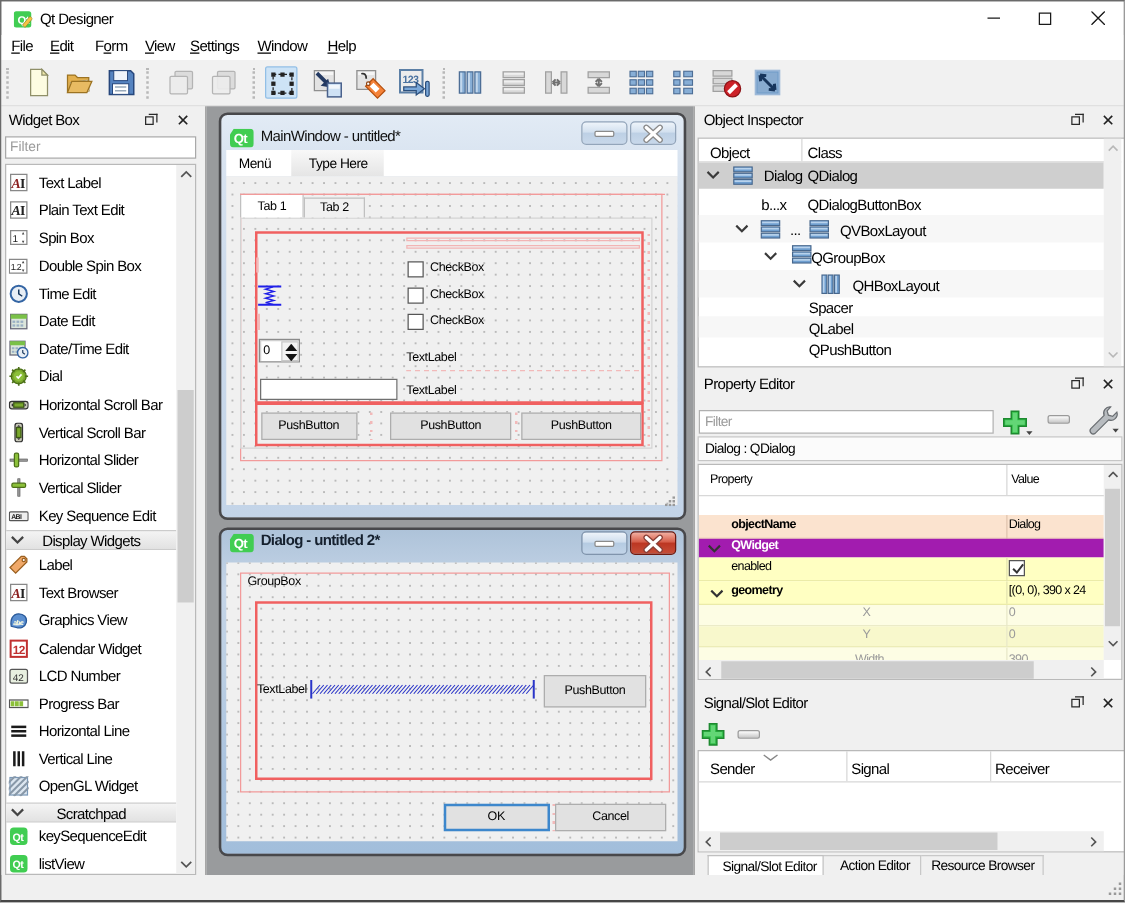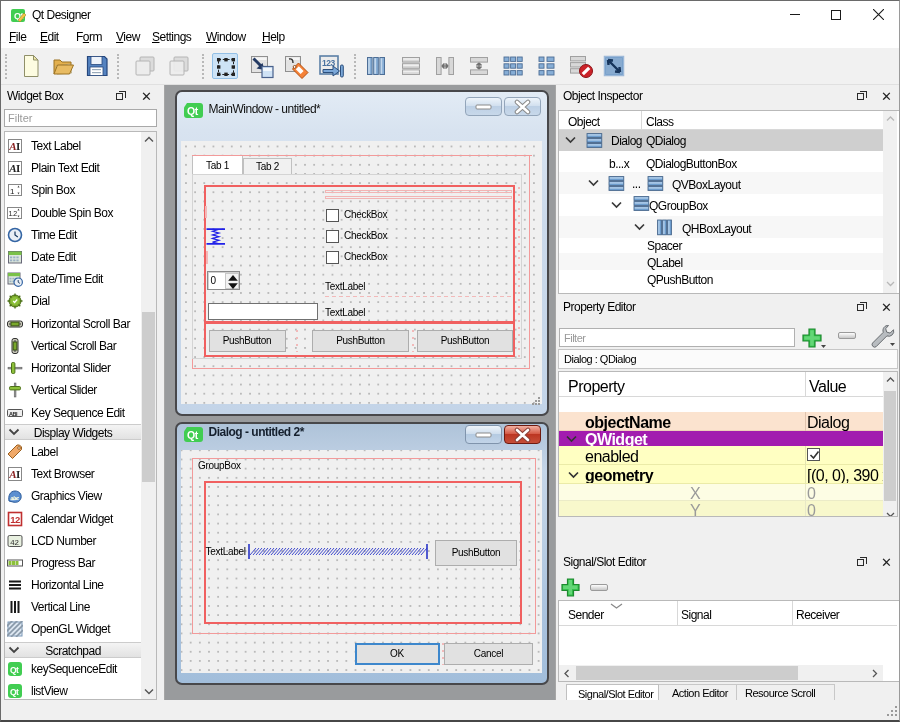--- a/index.html
+++ b/index.html
@@ -457,20 +457,25 @@
       </svg>
   </div>
   <div class="mdibtn" style="left:327.5px;top:5.5px;background:linear-gradient(#eef4fa,#d2e0ef 45%,#bdd0e5 50%,#c8d8ea);border:1px solid #93a5ba">
     <svg width="35" height="17" viewBox="0 0 35 17">
         <path d="M11 3 L17.5 9.5 M17.5 7.5 L24 1" stroke="none"></path>
         <path d="M12 4 L23 14 M23 4 L12 14" stroke="#8a8a8a" stroke-width="4.6" stroke-linecap="round"></path>
         <path d="M12 4 L23 14 M23 4 L12 14" stroke="#fff" stroke-width="2.6" stroke-linecap="round"></path>
       </svg>
   </div>
 
+  <div class="abs" style="left:4.5px;top:28.5px;width:361px;height:21px;background:#fff">
+    <span class="abs" style="left:10px;top:5px;font-size:11px;letter-spacing:-0.4px">Menü</span>
+    <div class="abs" style="left:52px;top:0;width:74px;height:21px;background:linear-gradient(#f8f8f8,#e5e5e5)"></div>
+    <span class="abs" style="left:66px;top:5px;font-size:11px;letter-spacing:-0.4px">Type Here</span>
+  </div>
 
   <div class="formbg" style="left:4.5px;top:49.5px;width:361px;height:263px;background-position:0.4px 0.9px">
 
     <div class="abs" style="left:11px;top:14px;width:338px;height:214px;border:1px solid #f29a9a"></div>
     <div class="abs" style="left:11px;top:33px;width:330px;height:185px;border:1px solid #d4d4d4"></div>
     <div class="abs" style="left:11px;top:14px;width:51px;height:19px;background:#fff;border:1px solid #c0c0c0;border-bottom:none"></div>
     <span class="abs" style="left:25px;top:18.5px">Tab 1</span>
     <div class="abs" style="left:62px;top:17px;width:49px;height:16px;background:#f1f1f1;border:1px solid #c0c0c0;border-bottom:none"></div>
     <span class="abs" style="left:75px;top:19.5px">Tab 2</span>
     <div class="abs" style="left:11px;top:14px;width:340px;height:1px;background:#f29a9a"></div>
@@ -700,21 +705,21 @@
   <path d="M20 18 h5 l-2.5 3z" fill="#444"></path>
 </svg>
 <div class="abs" style="left:838px;top:332px;width:18px;height:7px;background:linear-gradient(#fdfdfd,#c8c8c8);border:1px solid #9a9a9a;border-radius:2px"></div>
 <svg class="abs" style="left:868px;top:323px" width="28" height="26" viewBox="0 0 28 26">
   <path d="M20.5 2.5 a5 5 0 0 0 -5.2 6.8 L4.5 20.1 a2.6 2.6 0 0 0 3.6 3.6 L18.9 12.9 a5 5 0 0 0 6.6 -6.2 l-3.4 3.4 -3.4 -1 -1 -3.4 z" fill="#b8bcc0" stroke="#6a6e72" stroke-width="1"></path>
   <path d="M22 20 h5 l-2.5 3z" fill="#444"></path>
 </svg>
 <div class="abs" style="left:558px;top:349px;width:340px;height:20px;background:#fbfbfb;border:1px solid #c6c6c6;font-size:11px">
     <span style="position:absolute;left:5px;top:3px">Dialog : QDialog</span>
   </div>
-<div class="rtable" style="left:558px;top:371px;width:340px;height:146px;font-size:16px;overflow:hidden">
+<div class="rtable" style="left:558px;top:371px;width:340px;height:173px;font-size:10px;overflow:hidden">
   <span class="abs" style="left:9px;top:6px">Property</span>
   <span class="abs" style="left:250px;top:6px">Value</span>
   <div class="abs" style="left:246px;top:0;width:1px;height:24px;background:#d8d8d8"></div>
   <div class="abs" style="left:0;top:24px;width:338px;height:1px;background:#d8d8d8"></div>
 
 
   <div class="abs" style="left:0;top:40px;width:324px;height:19px;background:#fbe3cf;border-bottom:1px solid #eed0ba">
     <span class="abs" style="left:26px;top:2px;font-weight:bold">objectName</span>
     <span class="abs" style="left:248px;top:2px">Dialog</span>
     <div class="abs" style="left:246px;top:0;width:1px;height:19px;background:#e0c4ae"></div>
@@ -813,21 +818,21 @@
       </svg>
     <div class="abs" style="left:17px;top:1px;width:222px;height:14px;background:#cdcdcd"></div>
   </div>
 </div>
 
 <div class="abs" style="left:566px;top:684px;width:93px;height:16px;background:#fff;border:1px solid #c0c0c0;border-bottom:none;font-size:11px">
     <span style="position:absolute;left:11px;top:3px;white-space:nowrap">Signal/Slot Editor</span>
   </div>
 <span class="abs" style="left:672px;top:687px;font-size:11px">Action Editor</span>
 <div class="abs" style="left:659px;top:684px;width:78px;height:16px;border:1px solid #c8c8c8;border-bottom:none;border-left:none"></div>
-<span class="abs" style="left:745px;top:687px;font-size:11px">Resource Scroll</span>
+<span class="abs" style="left:745px;top:687px;font-size:11px">Resource Browser</span>
 <div class="abs" style="left:737px;top:684px;width:98px;height:16px;border:1px solid #c8c8c8;border-bottom:none;border-left:none"></div>
 <svg class="abs" style="left:886px;top:705px" width="12" height="12" viewBox="0 0 12 12">
     <g fill="#9a9a9a">
       <rect x="9" y="1" width="2" height="2"></rect>
       <rect x="5" y="5" width="2" height="2"></rect>
       <rect x="9" y="5" width="2" height="2"></rect>
       <rect x="1" y="9" width="2" height="2"></rect>
       <rect x="5" y="9" width="2" height="2"></rect>
       <rect x="9" y="9" width="2" height="2"></rect>
     </g>

